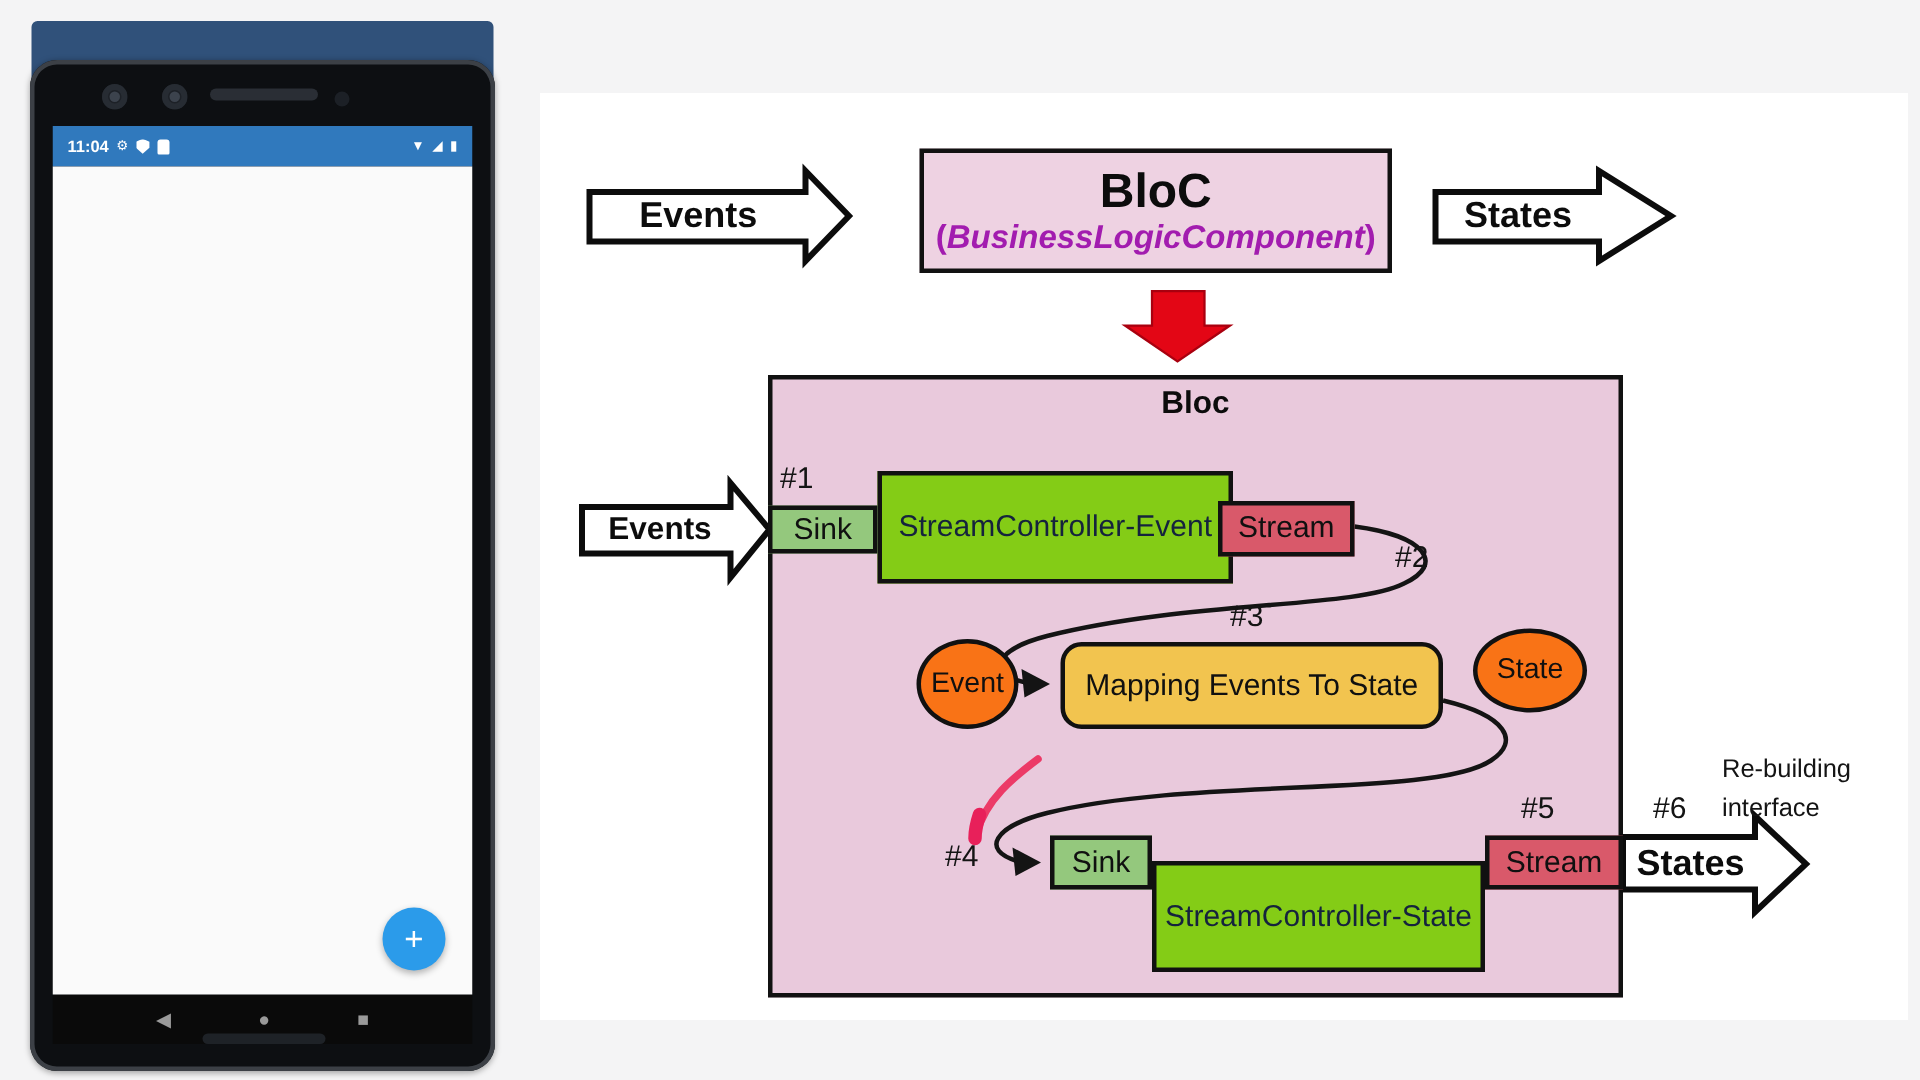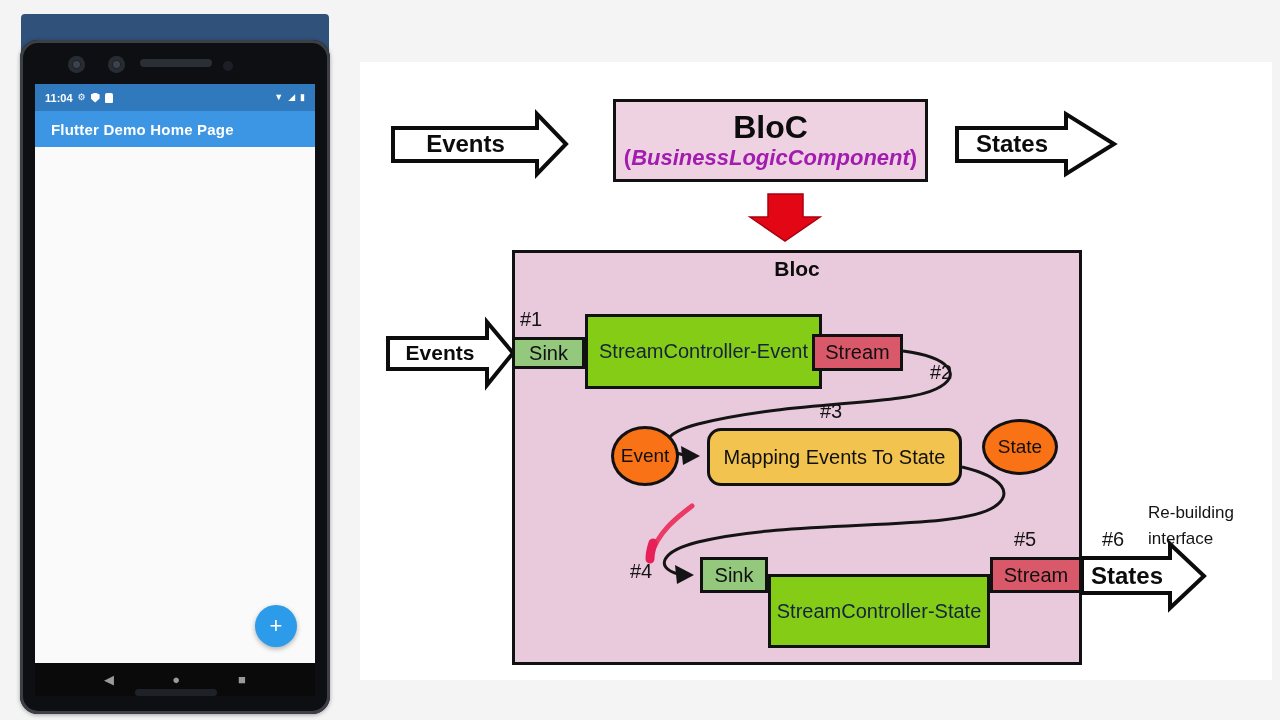--- a/index.html
+++ b/index.html
@@ -86,23 +86,20 @@
         <span>11:04</span>
         <span class="sb-icon">⚙</span>
         <span class="shield-shape"></span>
         <span class="sim-shape"></span>
         <span class="spacer"></span>
         <span class="sb-icon">▼</span>
         <span class="sb-icon">◢</span>
         <span class="sb-icon">▮</span>
       </div>
 
-      <div class="appbar">
-        <span>Flutter Demo Home Page</span>
-      </div>
 
       <div class="app-body">
         <div class="fab">
           <span>+</span>
         </div>
       </div>
 
       <div class="navbar">
         <span class="nav-btn">◀</span>
         <span class="nav-btn">●</span>

